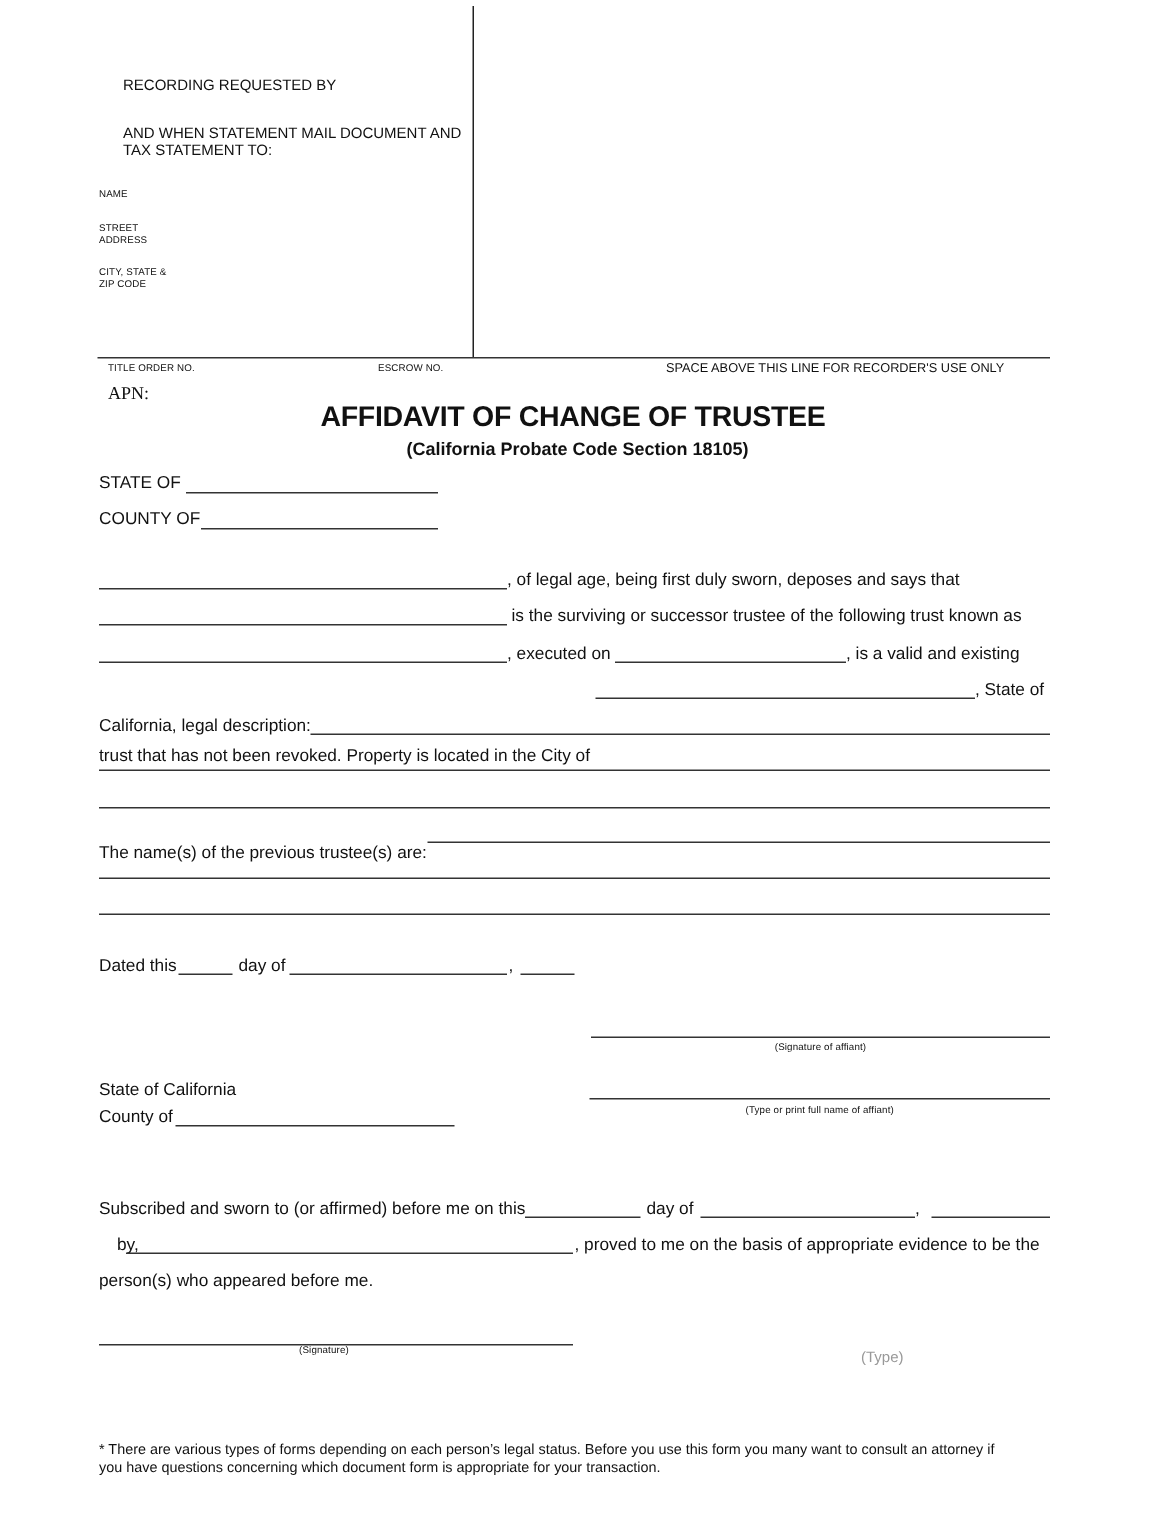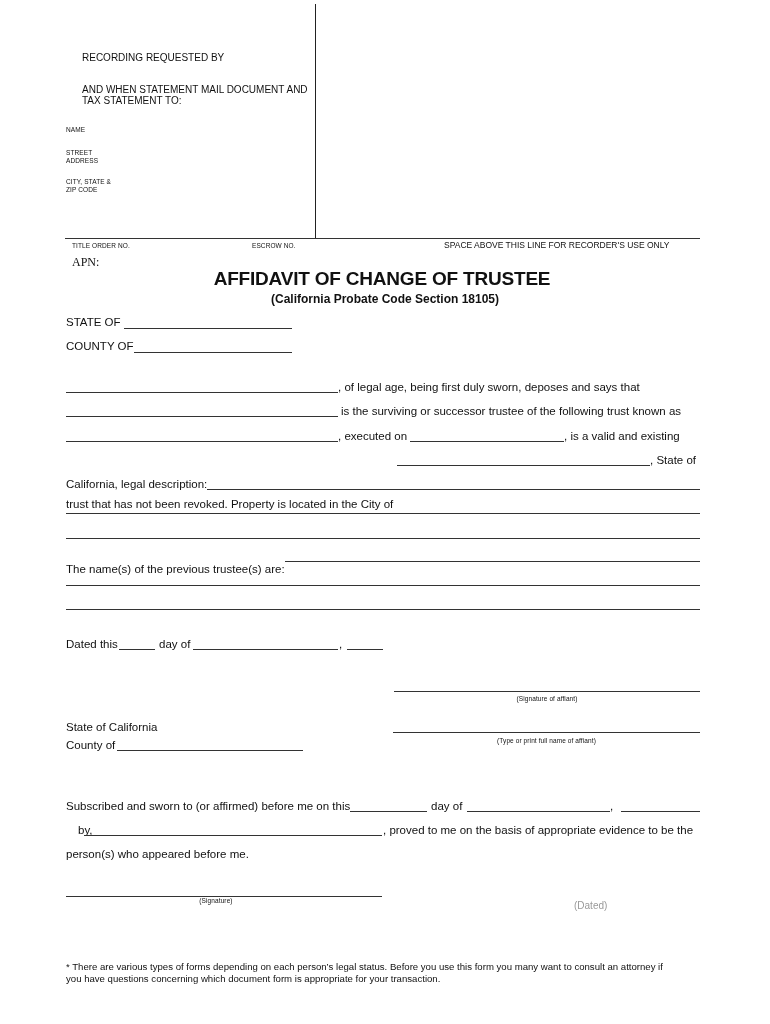--- a/index.html
+++ b/index.html
@@ -93,16 +93,16 @@
 <div class="uline" style="left:621px;top:811px;width:79px;"></div>
 
 <div class="abs body-text" style="left:78px;top:824px;">by,</div>
 <div class="uline" style="left:84px;top:835px;width:298px;"></div>
 <div class="abs body-text" style="left:383px;top:824px;">, proved to me on the basis of appropriate evidence to be the</div>
 
 <div class="abs body-text" style="left:66px;top:848px;">person(s) who appeared before me.</div>
 
 <div class="uline" style="left:66px;top:896px;width:316px;"></div>
 <div class="abs tiny" style="left:66px;width:300px;text-align:center;top:897px;">(Signature)</div>
-<div class="abs seal" style="left:574px;top:900px;">(Dated)</div>
+<div class="abs seal" style="left:574px;top:900px;">(Type)</div>
 
 <div class="abs" style="left:66px;top:961px;font-size:9.6px;">* There are various types of forms depending on each person’s legal status.  Before you use this form you many want to consult an attorney if</div>
 <div class="abs" style="left:66px;top:973px;font-size:9.6px;">you have questions concerning which document form is appropriate for your transaction.</div>
 
 </body></html>

